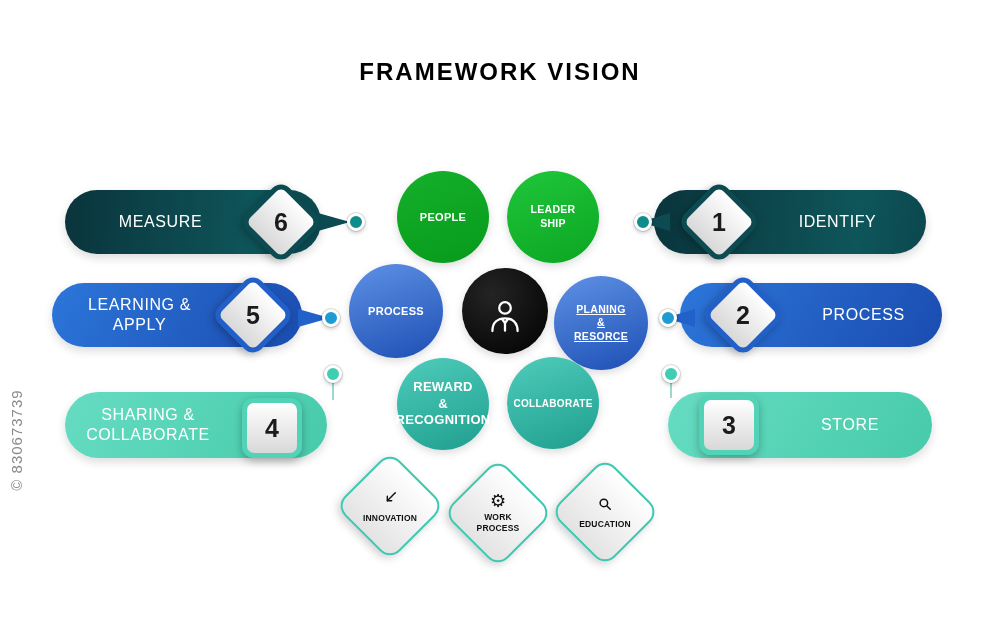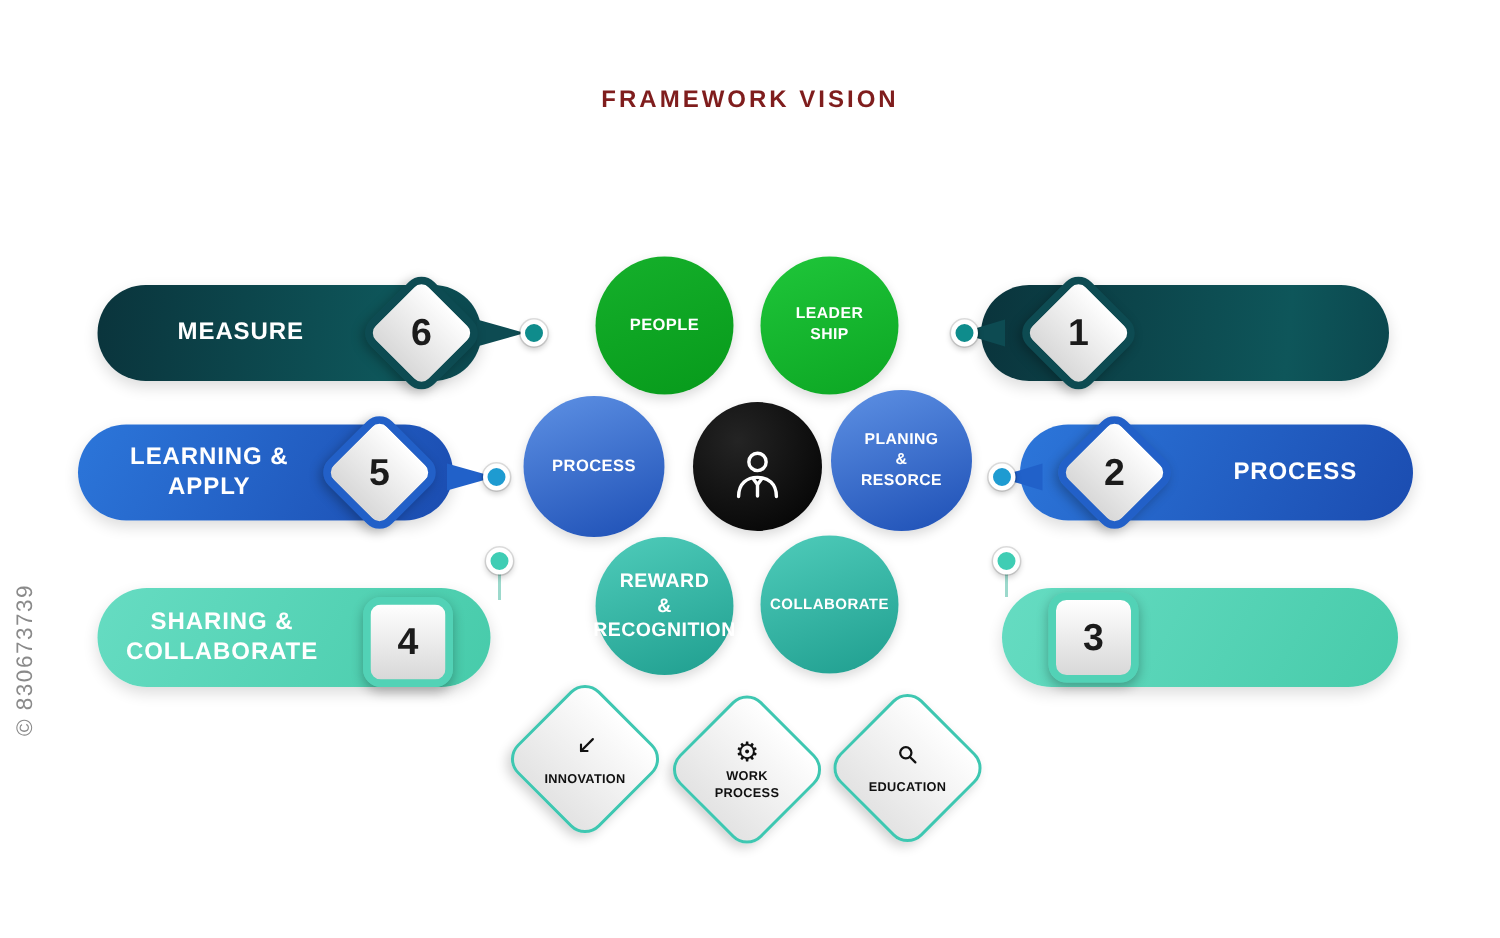--- a/index.html
+++ b/index.html
@@ -2,39 +2,39 @@
 <html><head>
 <meta charset="utf-8">
 <style>
   html,body{margin:0;padding:0;background:#fff;}
   .stage{
     position:relative;width:1000px;height:625px;background:#ffffff;
     font-family:"Liberation Sans","DejaVu Sans",sans-serif;overflow:hidden;
   }
   .title{
     position:absolute;left:0;right:0;top:58px;margin:0;text-align:center;
-    font-size:16px;font-weight:800;letter-spacing:2px;color:#7f1d1d;
+    font-size:24px;font-weight:800;letter-spacing:2px;color:#000000;
   }
   .watermark{
     position:absolute;left:-62px;top:430px;width:160px;height:20px;
     transform:rotate(-90deg);color:#8a8a8a;font-size:15px;letter-spacing:1px;
     text-align:center;
   }
   
   .banner{
     position:absolute;height:64px;border-radius:32px;
     box-shadow:0 4px 10px rgba(0,0,0,.14);
   }
   .banner.tall{height:66px;border-radius:33px;}
   .bn-teal {background:linear-gradient(95deg,#0a343c,#0e565a 75%,#0b474e);}
   .bn-blue {background:linear-gradient(120deg,#2c76da,#1b4cb0);}
   .bn-mint {background:linear-gradient(120deg,#66dcc2,#47cbaa);}
   .banner-label{
     position:absolute;top:0;bottom:0;display:flex;align-items:center;justify-content:center;
-    color:#fff;font-weight:bold;font-size:16px;letter-spacing:.6px;text-align:center;
+    color:#fff;font-weight:normal;font-size:16px;letter-spacing:.6px;text-align:center;
     white-space:pre-line;line-height:1.25;
   }
   
   .badge{
     position:absolute;width:50px;height:50px;border:5px solid #333;border-radius:12px;
     background:linear-gradient(180deg,#ffffff,#d8d8d8);
     box-shadow:0 3px 8px rgba(0,0,0,.28);z-index:4;
   }
   .badge.diamond{transform:rotate(45deg);}
   .badge .badge-num{
@@ -119,55 +119,57 @@
     <span class="banner-label" style="left:30px;right:126px;">SHARING &amp;
 COLLABORATE</span>
     <div class="badge bd-mint" style="left:177px;top:6px;">
       <span class="badge-num">4</span>
     </div>
   </div>
   <div class="vline" style="left:332px;top:378px;height:22px;"></div>
   <div class="dot" style="left:324px;top:365px;background:#3fcdb4;"></div>
 
   <div class="banner bn-teal" style="left:654px;top:190px;width:272px;">
+    <span class="banner-label" style="left:130px;right:35px;">IDENTIFY</span>
     <div class="badge diamond bd-teal" style="left:35px;top:2px;">
       <span class="badge-num">1</span>
     </div>
   </div>
   <div class="tail to-left tl-teal" style="left:640px;top:213px;"></div>
   <div class="dot" style="left:634px;top:213px;background:#0f8c8c;"></div>
 
   <div class="banner bn-blue" style="left:680px;top:283px;width:262px;">
     <span class="banner-label" style="left:135px;right:30px;">PROCESS</span>
     <div class="badge diamond bd-blue" style="left:33px;top:2px;">
       <span class="badge-num">2</span>
     </div>
   </div>
   <div class="tail to-left tl-blue" style="left:665px;top:309px;"></div>
   <div class="dot" style="left:659px;top:309px;background:#1e9bd1;"></div>
 
   <div class="banner bn-mint tall" style="left:668px;top:392px;width:264px;">
+    <span class="banner-label" style="left:135px;right:35px;">STORE</span>
     <div class="badge bd-mint" style="left:31px;top:3px;">
       <span class="badge-num">3</span>
     </div>
   </div>
   <div class="vline" style="left:670px;top:378px;height:20px;"></div>
   <div class="dot" style="left:662px;top:365px;background:#3fcdb4;"></div>
 
   <div class="circle c-green1" style="left:397px;top:171px;width:92px;height:92px;font-size:11px;">
     <span>PEOPLE</span>
   </div>
   <div class="circle c-green2" style="left:507px;top:171px;width:92px;height:92px;">
     <span>LEADER
 SHIP</span>
   </div>
   <div class="circle c-blue" style="left:349px;top:264px;width:94px;height:94px;font-size:11px;">
     <span>PROCESS</span>
   </div>
-  <div class="circle c-blue" style="left:554px;top:260px;width:94px;height:94px;">
+  <div class="circle c-blue" style="left:554px;top:276px;width:94px;height:94px;text-decoration:underline;">
     <span>PLANING
 &amp;
 RESORCE</span>
   </div>
   <div class="circle c-black" style="left:462px;top:268px;width:86px;height:86px;">
     <span>
       <svg viewBox="0 0 24 24" width="42" height="42" fill="none" stroke="#ffffff" stroke-width="1.3" stroke-linecap="round" stroke-linejoin="round">
         <circle cx="12" cy="7.4" r="3.3"></circle>
         <path d="M4.8 20.6 C4.8 15.6 8 13.3 12 13.3 C16 13.3 19.2 15.6 19.2 20.6"></path>
         <path d="M10.3 13.7 L12 16 L13.7 13.7"></path>

